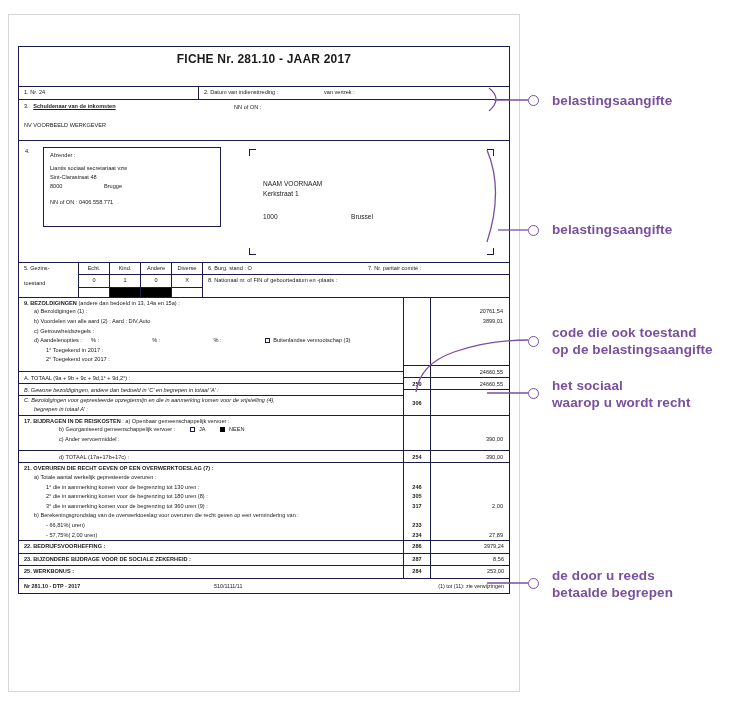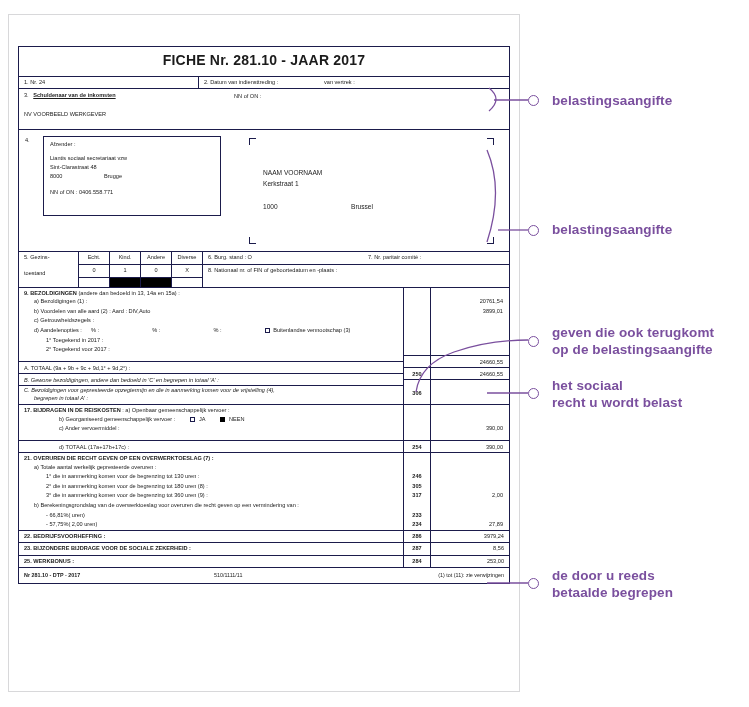--- a/index.html
+++ b/index.html
@@ -31,22 +31,22 @@
     box-sizing:border-box;
     background:#fff;
     font-size:5.6px;
     line-height:1.35;
   }
   #fiche *{box-sizing:border-box;}
 
   .title-bar{
     text-align:center;
     font-weight:bold;
-    font-size:14px;
-    padding:4px 0 6px;
+    font-size:12px;
+    padding:4px 0 19px;
     letter-spacing:.2px;
   }
 
   .r-nr{display:flex;}
   .r-nr .c1{width:180px;padding:2px 5px;border-right:1px solid #1b1b4b;}
   .r-nr .c2{flex:1;padding:2px 5px;display:flex;}
   .r-nr .c2 .a{width:120px;}
 
   .sec3{padding:3px 5px 3px 5px;height:41px;position:relative;}
   .sec3 .lbl{font-weight:bold;text-decoration:underline;display:inline-block;}
@@ -378,27 +378,27 @@
   <span>belastingsaangifte</span>
 </div>
 
 <span class="ring" style="left:528px;top:225px;"></span>
 <div class="anno" style="left:552px;top:222px;">
   <span>belastingsaangifte</span>
 </div>
 
 <span class="ring" style="left:528px;top:336px;"></span>
 <div class="anno" style="left:552px;top:325px;">
-  <div>geven die ook terugkomt</div>
+  <div>code die ook toestand</div>
   <div>op de belastingsaangifte</div>
 </div>
 
 <span class="ring" style="left:528px;top:388px;"></span>
 <div class="anno" style="left:552px;top:378px;">
   <div>het sociaal</div>
-  <div>recht u wordt belast</div>
+  <div>waarop u wordt recht</div>
 </div>
 
 <span class="ring" style="left:528px;top:578px;"></span>
 <div class="anno" style="left:552px;top:568px;">
   <div>de door u reeds</div>
   <div>betaalde begrepen</div>
 </div>
 
 </body></html>

